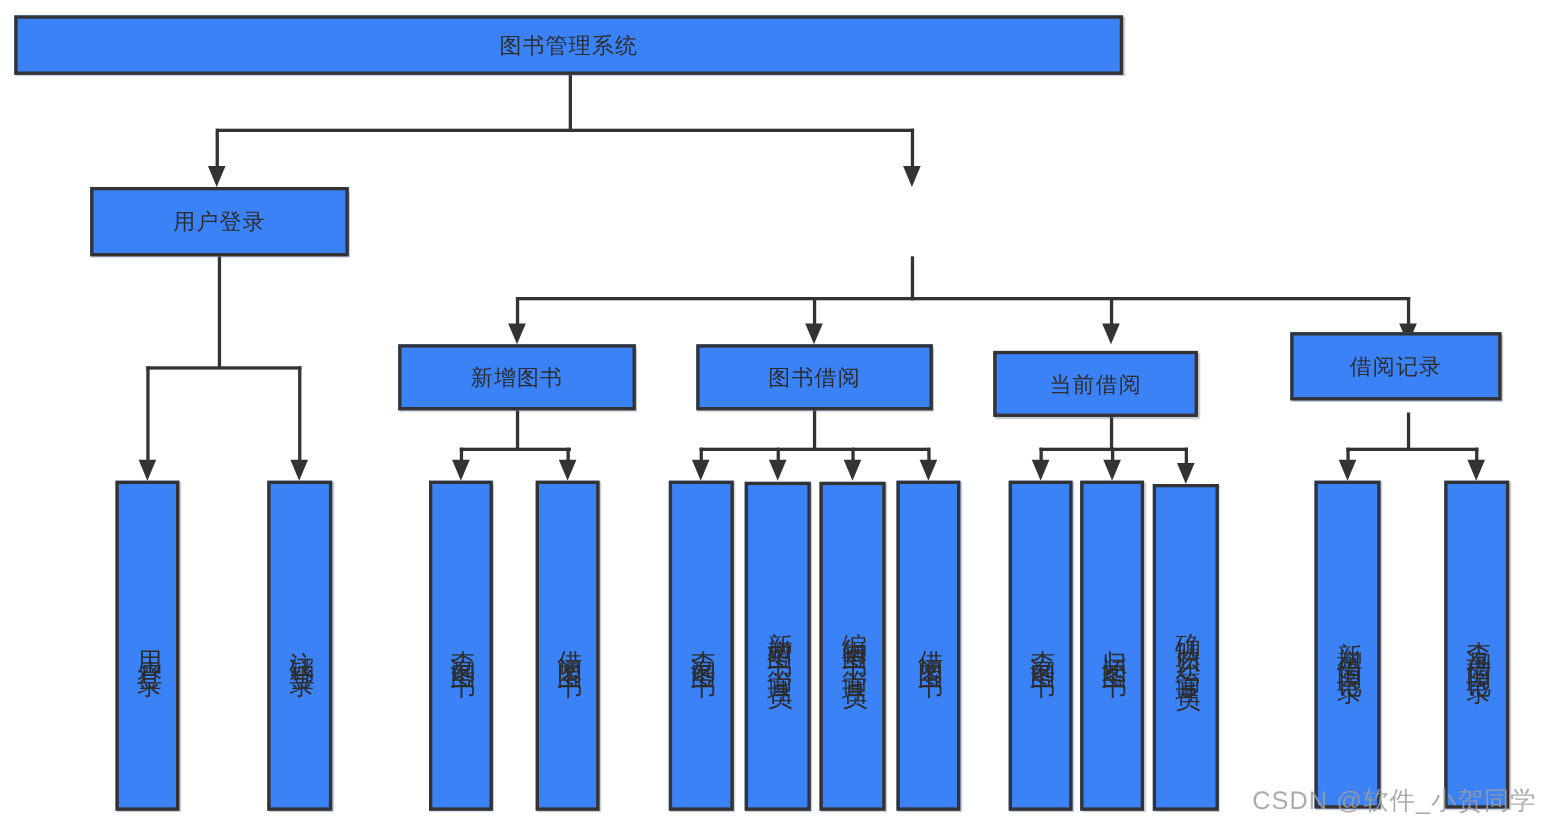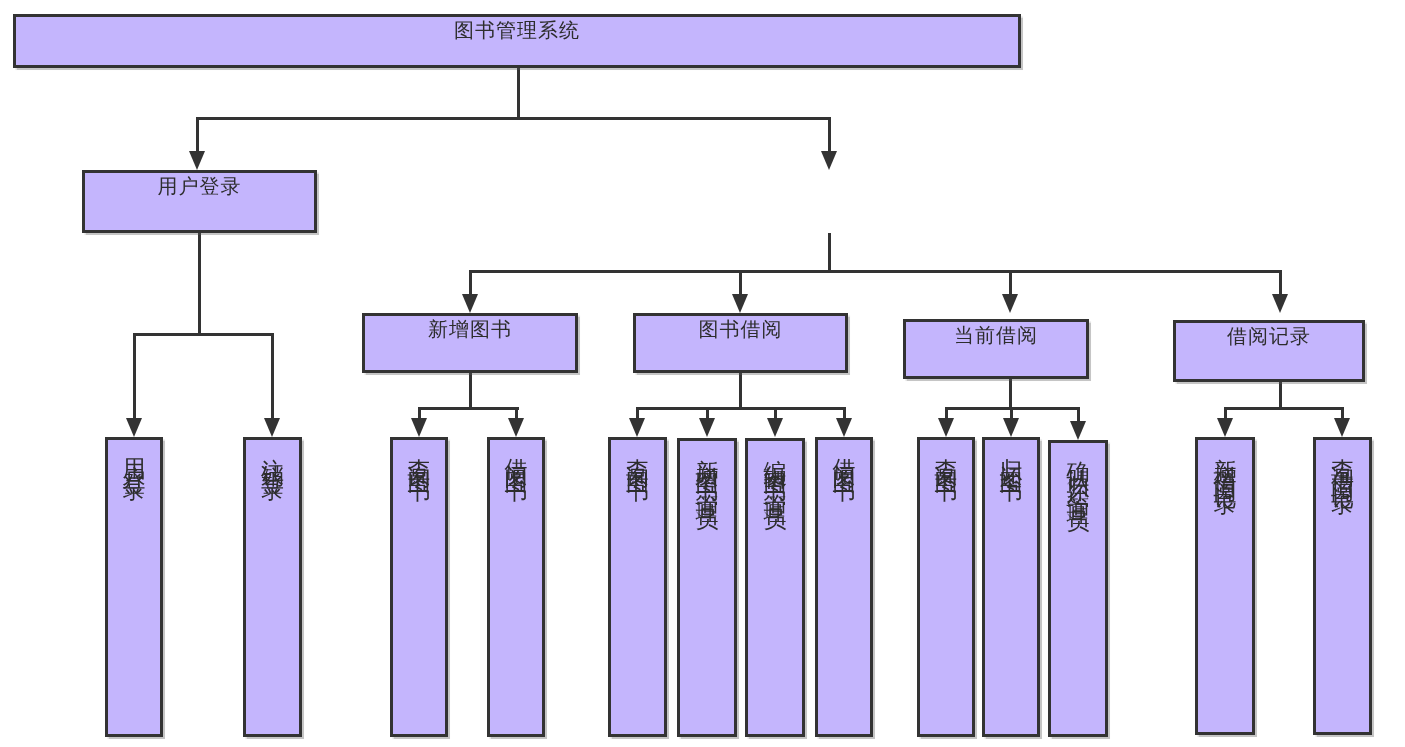--- a/index.html
+++ b/index.html
@@ -13,24 +13,25 @@
     width:1405px;height:747px;
     background:var(--bg);
     font-family:"Liberation Sans","DejaVu Sans",sans-serif;
     overflow:hidden;
   }
   
   .box{
     position:absolute;
     box-sizing:border-box;
     border:3px solid var(--line);
-    background:#c4b5fd;
-    display:flex;justify-content:center;
+    background:#3b82f6;
+    display:flex;align-items:center;justify-content:center;
     color:var(--text);
     box-shadow:1.5px 1.5px 1px rgba(90,90,90,.35);
+    font-family:Liberation Mono, monospace;
   }
   .hbox{font-size:20px;letter-spacing:1px;}
   .leaf{font-size:23px;}
   .leaf span{
     writing-mode:vertical-rl;
     text-orientation:mixed;
     letter-spacing:7px;
     line-height:1;
     white-space:nowrap;
   }
@@ -128,21 +129,21 @@
 
   <div class="box hbox" style="left:362px;top:313px;width:216px;height:60px;">
       <span>新增图书</span>
     </div>
   <div class="box hbox" style="left:633px;top:313px;width:215px;height:60px;">
       <span>图书借阅</span>
     </div>
   <div class="box hbox" style="left:903px;top:319px;width:186px;height:60px;">
       <span>当前借阅</span>
     </div>
-  <div class="box hbox" style="left:1173px;top:320px;width:192px;height:62px;">
+  <div class="box hbox" style="left:1173px;top:302px;width:192px;height:62px;">
       <span>借阅记录</span>
     </div>
 
   <div class="box leaf" style="left:105px;top:437px;width:58px;height:300px;">
       <span>用户登录</span>
     </div>
   <div class="box leaf" style="left:243px;top:437px;width:59px;height:300px;">
       <span>注销登录</span>
     </div>
 
@@ -176,13 +177,14 @@
       <span>确认归还（管理员）</span>
     </div>
 
   <div class="box leaf" style="left:1195px;top:437px;width:60px;height:298px;">
       <span>新增借阅记录</span>
     </div>
   <div class="box leaf" style="left:1313px;top:437px;width:59px;height:298px;">
       <span>查询借阅记录</span>
     </div>
 
+  <div class="watermark">CSDN @软件_小贺同学</div>
 </div>
 
 </body></html>

